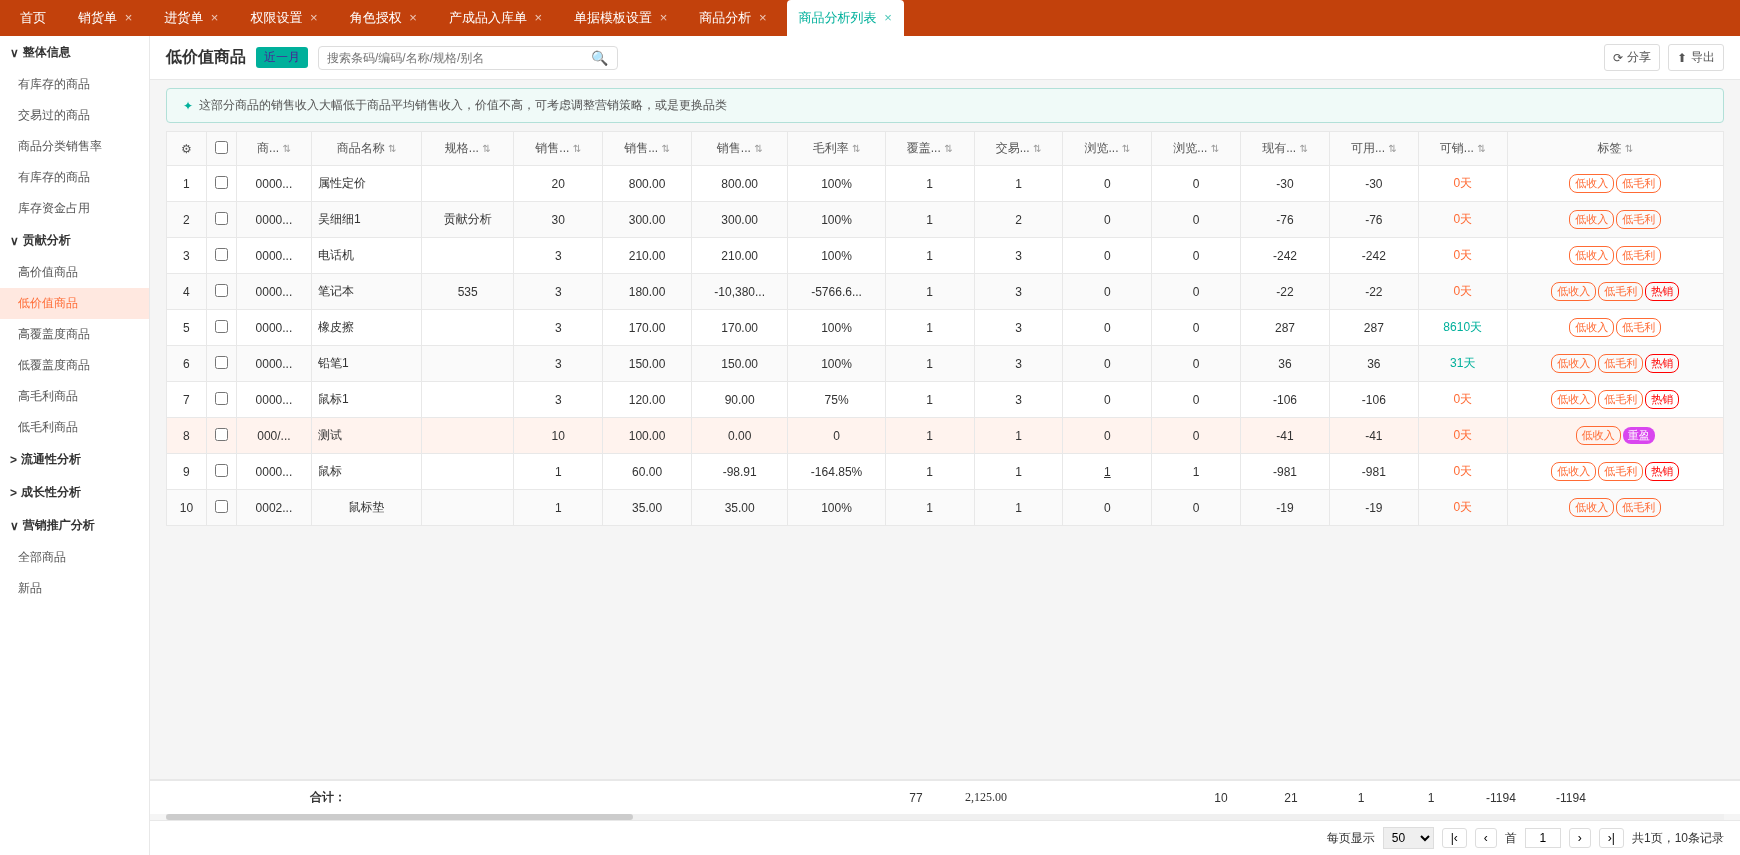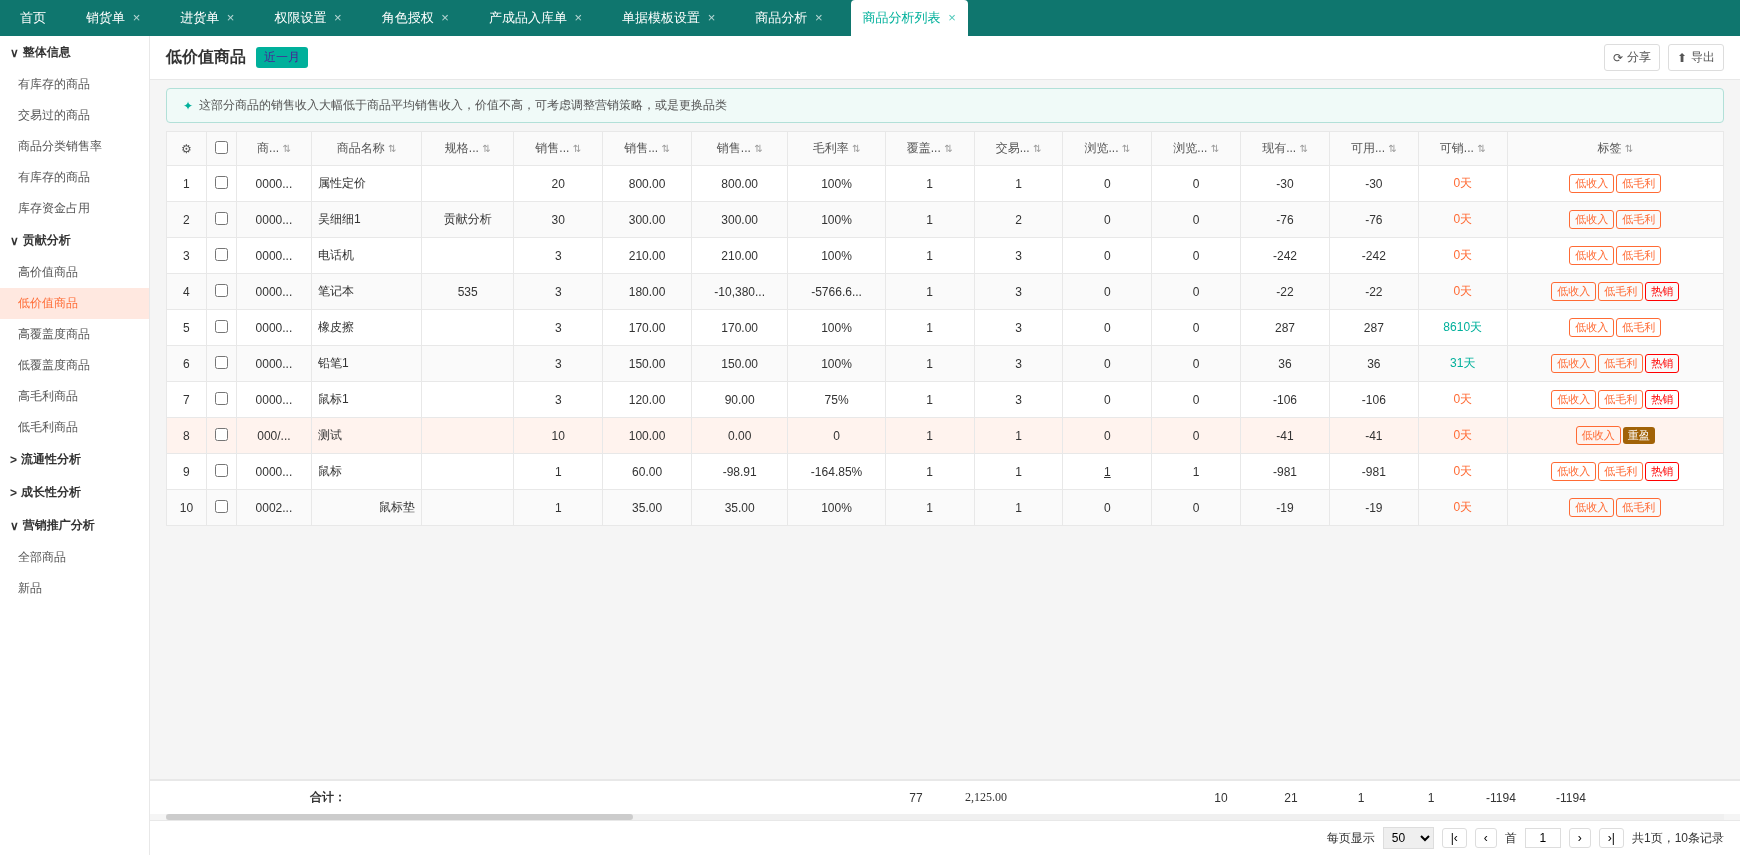--- a/index.html
+++ b/index.html
@@ -1,19 +1,19 @@
 <!DOCTYPE html>
 <html><head>
   <meta charset="utf-8">
   <style>
     * { margin: 0; padding: 0; box-sizing: border-box; }
     body { font-family: 'Microsoft YaHei', Arial, sans-serif; font-size: 12px; background: #f5f5f5; color: #333; width: 1740px; min-height: 855px; overflow-x: hidden; }
 
     
-    .top-nav { background: #0f766e; display: flex; align-items: center; height: 36px; padding: 0 8px; gap: 16px; }
+    .top-nav { background: #c2410c; display: flex; align-items: center; height: 36px; padding: 0 8px; gap: 8px; }
     .nav-item { color: #fff; padding: 0 12px; height: 36px; line-height: 36px; cursor: pointer; font-size: 13px; white-space: nowrap; }
     .nav-item.active { background: #fff; color: #00b09b; border-radius: 4px 4px 0 0; }
     .nav-item .close-x { margin-left: 4px; opacity: 0.7; }
 
     
     .layout { display: flex; height: calc(855px - 36px); }
 
     
     .sidebar { width: 150px; background: #fff; border-right: 1px solid #e8e8e8; overflow-y: auto; flex-shrink: 0; }
     .sidebar-group { }
@@ -41,24 +41,24 @@
 
     
     .table-area { flex: 1; overflow: auto; padding: 0 16px; }
     table { width: 100%; border-collapse: collapse; background: #fff; font-size: 12px; }
     thead tr { background: #fafafa; }
     th { border: 1px solid #e8e8e8; padding: 8px 6px; text-align: center; color: #555; font-weight: normal; white-space: nowrap; position: sticky; top: 0; background: #fafafa; z-index: 1; }
     th .sort-icon { color: #999; font-size: 10px; }
     td { border: 1px solid #e8e8e8; padding: 7px 6px; text-align: center; color: #333; }
     tr:nth-child(even) { background: #fafafa; }
     tr.highlight { background: #fff3ee; }
-    .tag { display: inline-block; padding: 1px 5px; border-radius: 3px; font-size: 11px; margin: 1px; }
+    .tag { display: inline-block; padding: 1px 5px; border-radius: 8px; font-size: 11px; margin: 1px; }
     .tag-orange { color: #ff6b35; border: 1px solid #ff6b35; }
     .tag-red { color: #f00; border: 1px solid #f00; }
-    .tag-orange-fill { background: #a16207; color: #fff; }
+    .tag-orange-fill { background: #d946ef; color: #fff; }
     .days-orange { color: #ff6b35; text-align: center; }
     .days-green { color: #00b09b; }
     .checkbox-cell { width: 30px; }
 
     
     .footer-row { background: #fff; border-top: 2px solid #e8e8e8; padding: 8px 16px; display: flex; align-items: center; font-size: 12px; color: #333; }
     .footer-label { width: 200px; text-align: right; padding-right: 20px; font-weight: bold; }
 
     
     .pagination-bar { background: #fff; border-top: 1px solid #e8e8e8; padding: 6px 16px; display: flex; align-items: center; justify-content: flex-end; gap: 8px; font-size: 12px; }
@@ -129,20 +129,24 @@
       <div class="sidebar-item">全部商品</div>
       <div class="sidebar-item">新品</div>
     </div>
   </div>
 
   <div class="main">
 
     <div class="header-bar">
       <span class="page-title">低价值商品</span>
       <span class="filter-tag">近一月</span>
+      <div class="search-box">
+        <input type="text" placeholder="搜索条码/编码/名称/规格/别名" style="">
+        <span class="search-icon">🔍</span>
+      </div>
       <div class="spacer"></div>
       <div class="header-actions">
         <div class="action-btn">
           <span>⟳</span>
           <span>分享</span>
         </div>
         <div class="action-btn">
           <span>⬆</span>
           <span>导出</span>
         </div>
@@ -366,21 +370,21 @@
     <td>-981</td>
     <td class="days-orange">0天</td>
     <td><span class="tag tag-orange">低收入</span><span class="tag tag-orange">低毛利</span><span class="tag tag-red">热销</span></td>
   </tr>
             <tr>
     <td>10</td>
     <td class="checkbox-cell">
       <input type="checkbox" style="">
     </td>
     <td>0002...</td>
-    <td style="text-align:right;">鼠标垫</td>
+    <td style="text-align:center;">鼠标垫</td>
     <td></td>
     <td>1</td>
     <td>35.00</td>
     <td>35.00</td>
     <td>100%</td>
     <td>1</td>
     <td>1</td>
     <td style="">0</td>
     <td>0</td>
     <td>-19</td>

